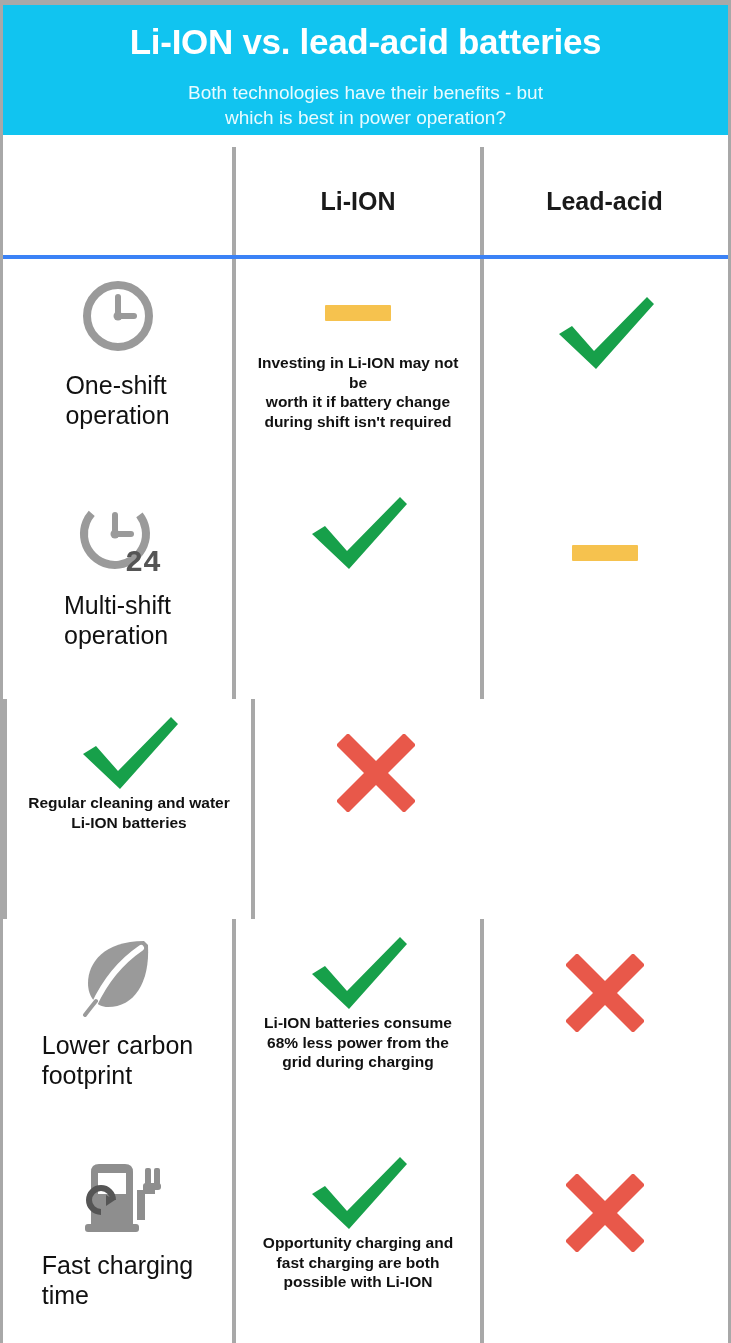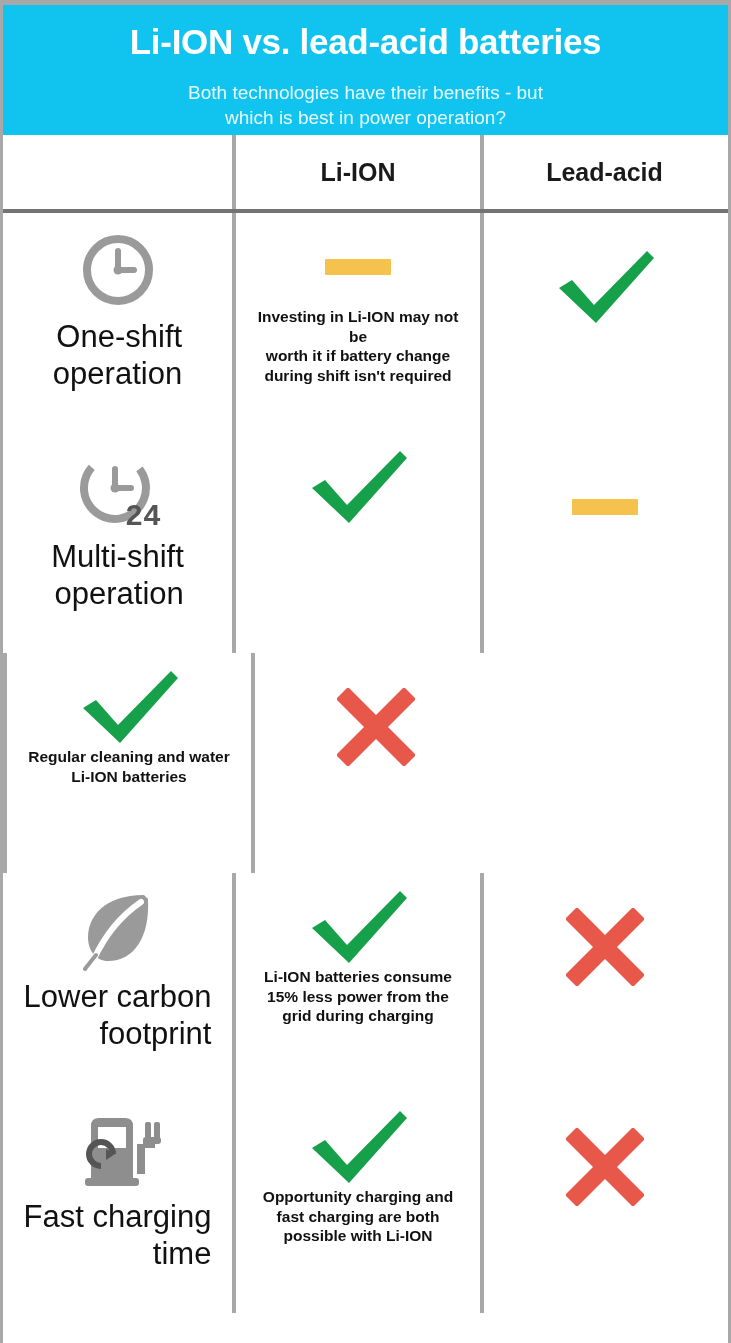--- a/index.html
+++ b/index.html
@@ -52,44 +52,44 @@
     position: relative;
     display: flex;
     flex-direction: column;
     align-items: center;
   }
   .col-feature { width: 229px; }
   .col-liion   { width: 252px; border-left: 4px solid #a8a8a8; border-right: 4px solid #a8a8a8; }
   .col-lead    { width: 241px; }
 
   
-  .head-row { height: 78px; border-bottom: 4px solid #737373; }
+  .head-row { height: 112px; border-bottom: 4px solid #3b82f6; margin-top: 12px; }
   .head-row .cell { justify-content: center; }
   .col-head-label {
     font-size: 25px;
     font-weight: bold;
     color: #1a1a1a;
   }
 
   
   .data-row { height: 220px; }
   .data-row .cell { justify-content: flex-start; padding-top: 14px; }
 
   .feature-icon {
     height: 86px;
     display: flex;
     align-items: center;
     justify-content: center;
   }
   .feature-label {
-    margin-top: 6px;
-    font-size: 31px;
+    margin-top: 12px;
+    font-size: 25px;
     line-height: 1.18;
     color: #111111;
-    text-align: right;
+    text-align: left;
     font-weight: normal;
   }
 
   .verdict {
     height: 80px;
     display: flex;
     align-items: center;
     justify-content: center;
   }
   .note {
@@ -245,21 +245,21 @@
         </div>
       </div>
       <div class="cell col-liion">
         <div class="verdict">
           <svg class="mark" width="106" height="80" viewBox="0 0 106 80">
             <path d="M7 41 L20 33 L42 58 L95 4 L102 11 L44 76 Z" fill="#17a04a"></path>
           </svg>
         </div>
         <div class="note">
           <div>Li-ION batteries consume</div>
-          <div>15% less power from the</div>
+          <div>68% less power from the</div>
           <div>grid during charging</div>
         </div>
       </div>
       <div class="cell col-lead">
         <div class="lead-verdict">
           <svg class="mark" width="78" height="78" viewBox="0 0 78 78">
             <g stroke="#e8584a" stroke-width="17" stroke-linecap="square">
               <line x1="11" y1="11" x2="67" y2="67"></line>
               <line x1="67" y1="11" x2="11" y2="67"></line>
             </g>

